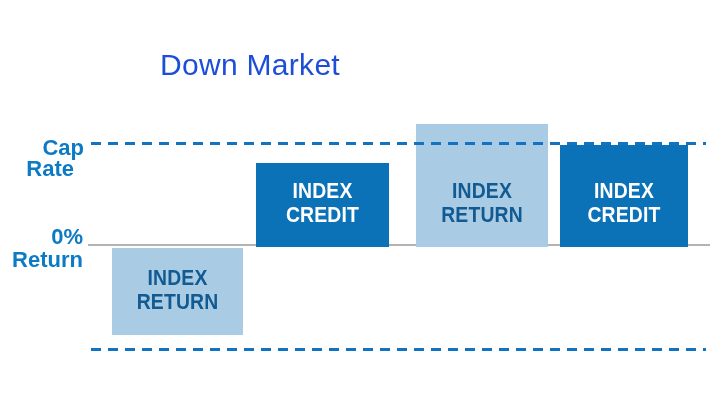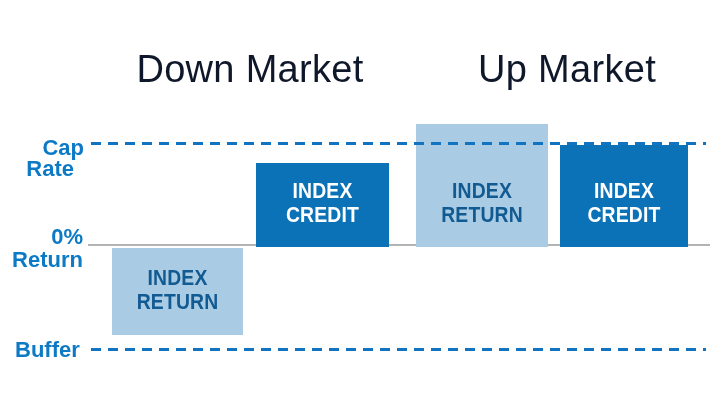--- a/index.html
+++ b/index.html
@@ -2,22 +2,22 @@
 <html><head>
 <meta charset="utf-8">
 <style>
   html,body{margin:0;padding:0;background:#fff;}
   .stage{
     position:relative;width:720px;height:400px;background:#ffffff;
     font-family:"Liberation Sans",sans-serif;overflow:hidden;
   }
   
   .group-title{
-    position:absolute;top:48px;font-size:38px;font-weight:400;
-    color:#0f172a;white-space:nowrap;transform:translateX(-50%);
+    position:absolute;top:48px;font-size:30px;font-weight:400;
+    color:#1d4ed8;white-space:nowrap;transform:translateX(-50%);
     letter-spacing:0.3px;
   }
   #title-down{left:250px;}
   #title-up{left:567px;}
   
   .axis-label{
     position:absolute;font-size:22px;font-weight:bold;color:#0d7ac6;
     line-height:1;white-space:nowrap;
   }
   #label-cap{top:137px;right:636px;}
@@ -56,27 +56,25 @@
   #bar-up-return .bar-label{top:55px;}
   #bar-up-credit .bar-label{top:34px;}
   .bar-label span{display:block;}
 </style>
 </head>
 <body>
 
 <div class="stage">
 
   <div class="group-title" id="title-down">Down Market</div>
-  <div class="group-title" id="title-up">Up Market</div>
 
   <div class="axis-label" id="label-cap">Cap</div>
   <div class="axis-label" id="label-rate">Rate</div>
   <div class="axis-label" id="label-zero">0%</div>
   <div class="axis-label" id="label-return">Return</div>
-  <div class="axis-label" id="label-buffer">Buffer</div>
 
   <div class="dash-line" id="dash-cap"></div>
   <div class="dash-line" id="dash-buffer"></div>
   <div id="baseline"></div>
 
   <div class="bar light" id="bar-down-return">
     <div class="bar-label">
       <span>INDEX</span>
       <span>RETURN</span>
     </div>

